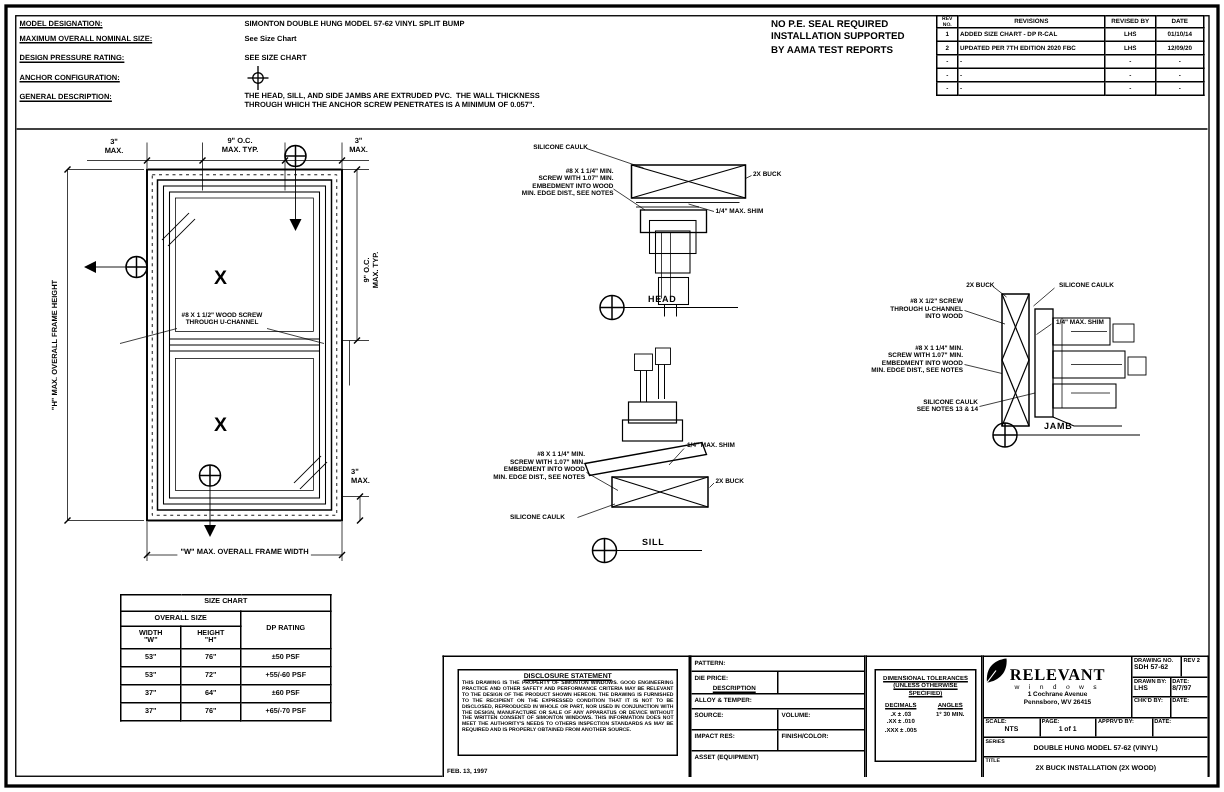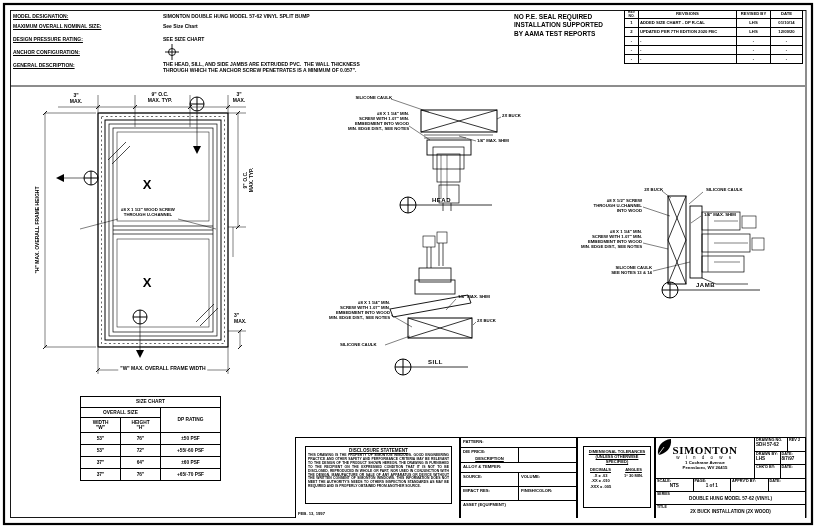--- a/index.html
+++ b/index.html
@@ -449,21 +449,21 @@
   </div>
 
   <div class="blk tb">
     <div class="r1">
       <div class="logo">
         <svg width="17" height="20" viewBox="0 0 17 20">
           <path d="M2 17 C1 8 6 2 15 1 C16 10 10 16 2 17 Z" fill="#000"></path>
           <line x1="2" y1="17" x2="8" y2="9" stroke="#fff" stroke-width="0.8"></line>
         </svg>
         <div class="logotxt">
-          <div class="brand">SIMONTON</div>
+          <div class="brand">RELEVANT</div>
           <div class="brandsub">w i n d o w s</div>
           <div class="addr">
             <span>1 Cochrane Avenue</span><br>
             <span>Pennsboro, WV 26415</span>
           </div>
         </div>
       </div>
       <div class="tbgrid">
         <div class="rr">
           <div class="cc" style="flex:2"><span>DRAWING NO.</span> <span class="t" style="position:static;font-size:4.6px">SDH 57-62</span></div>

